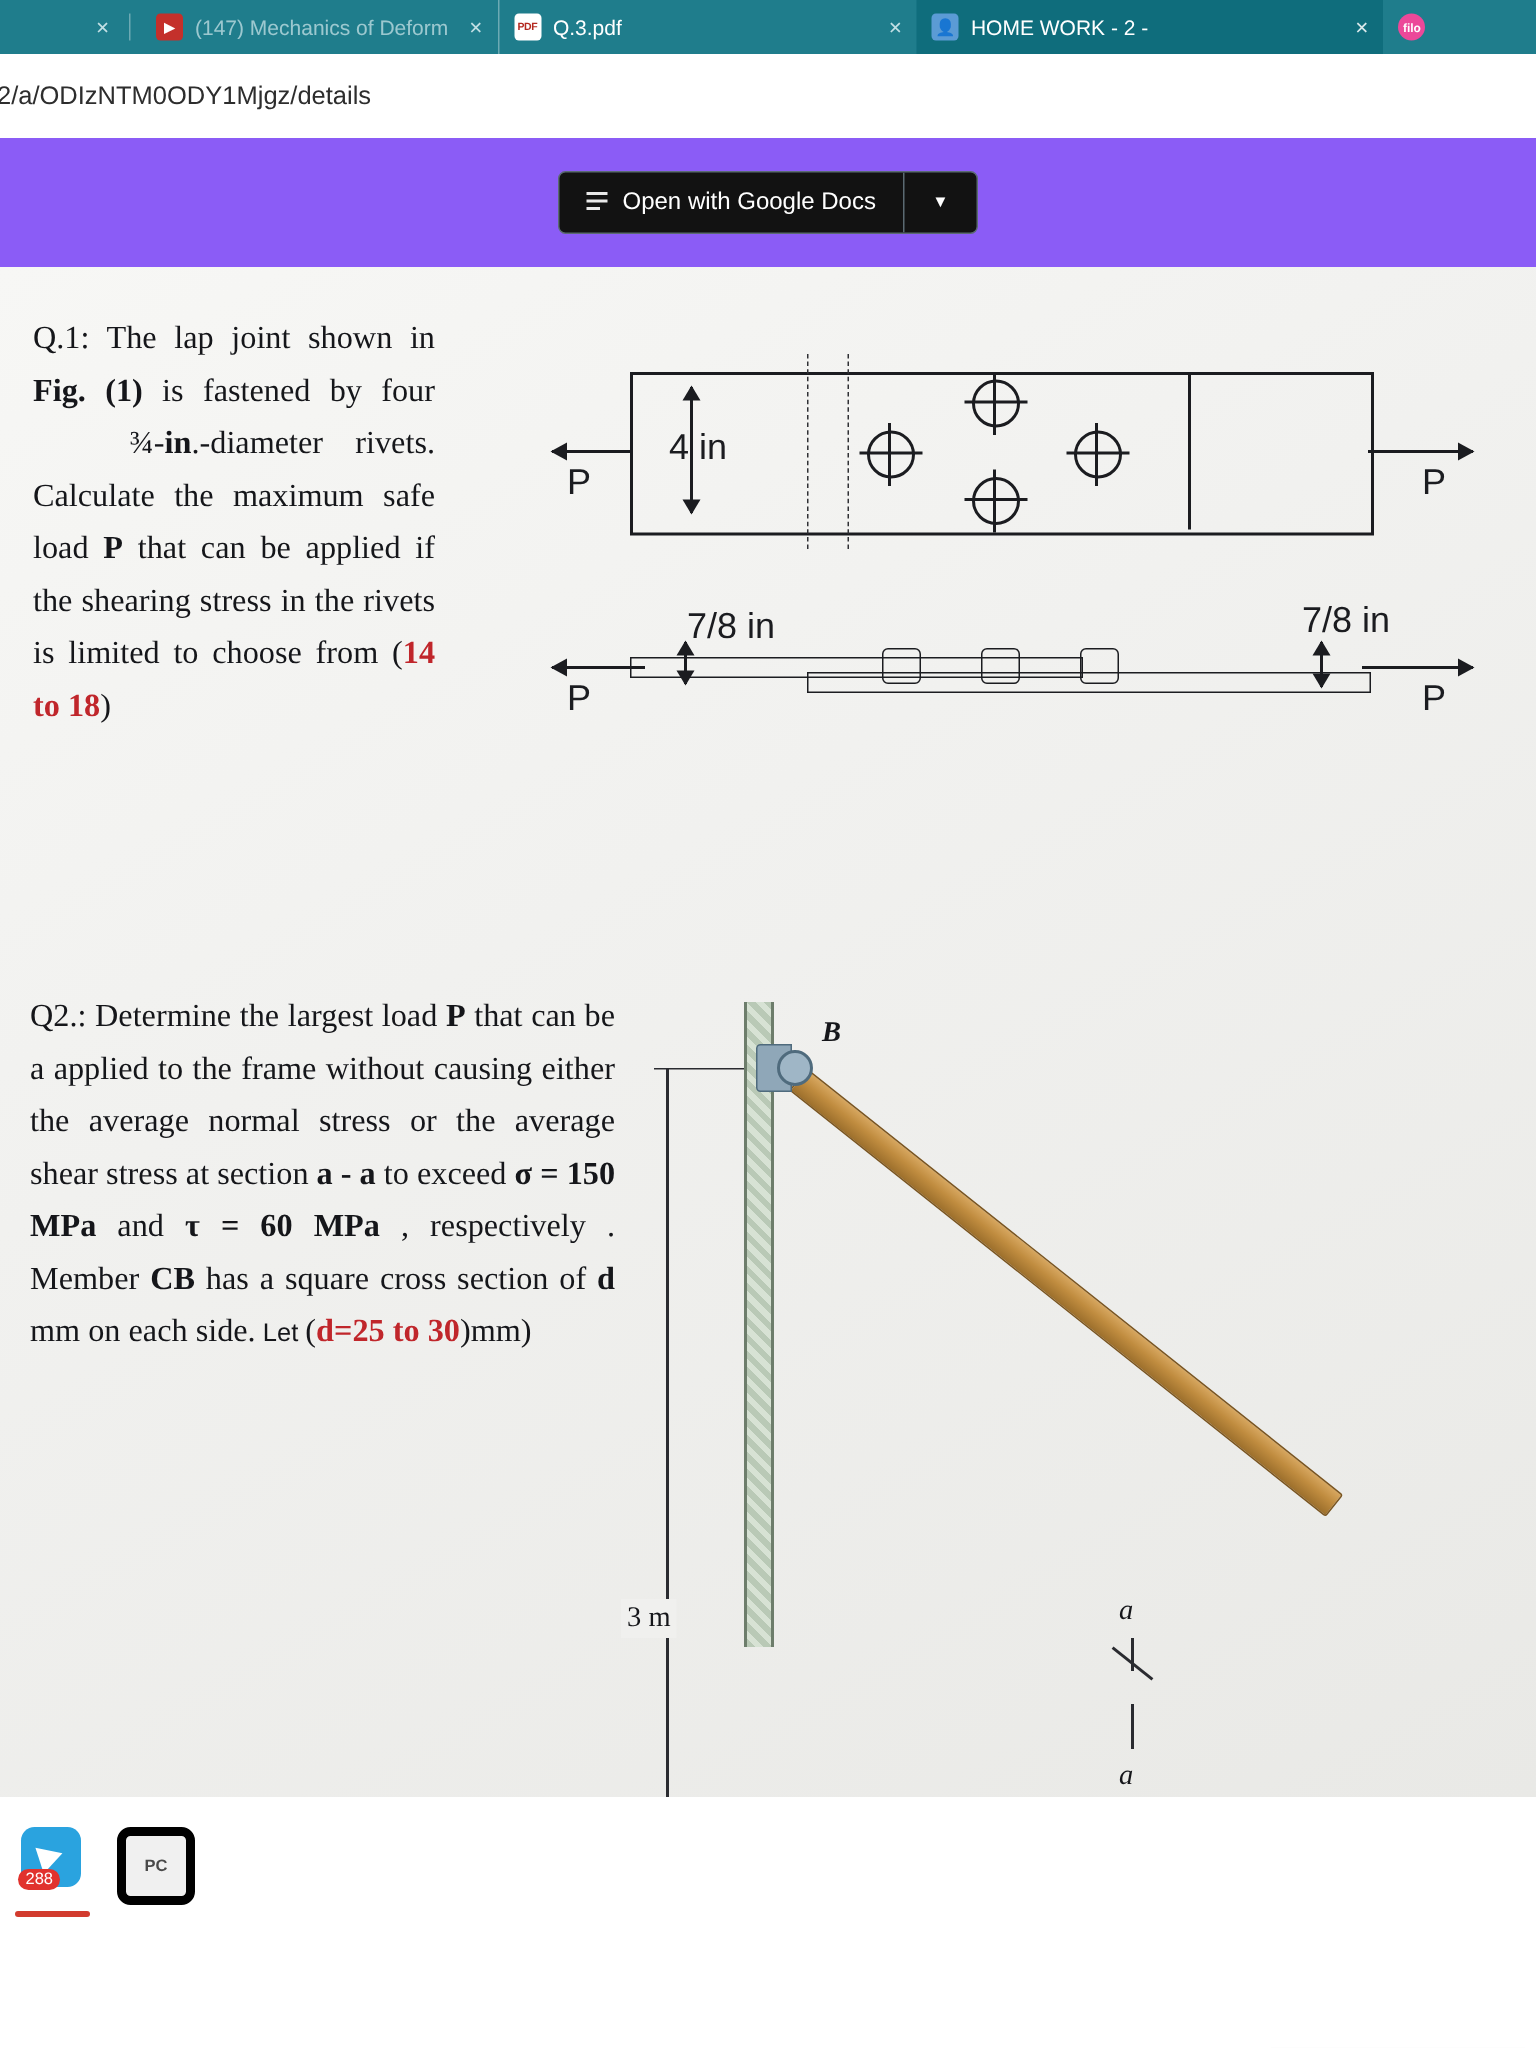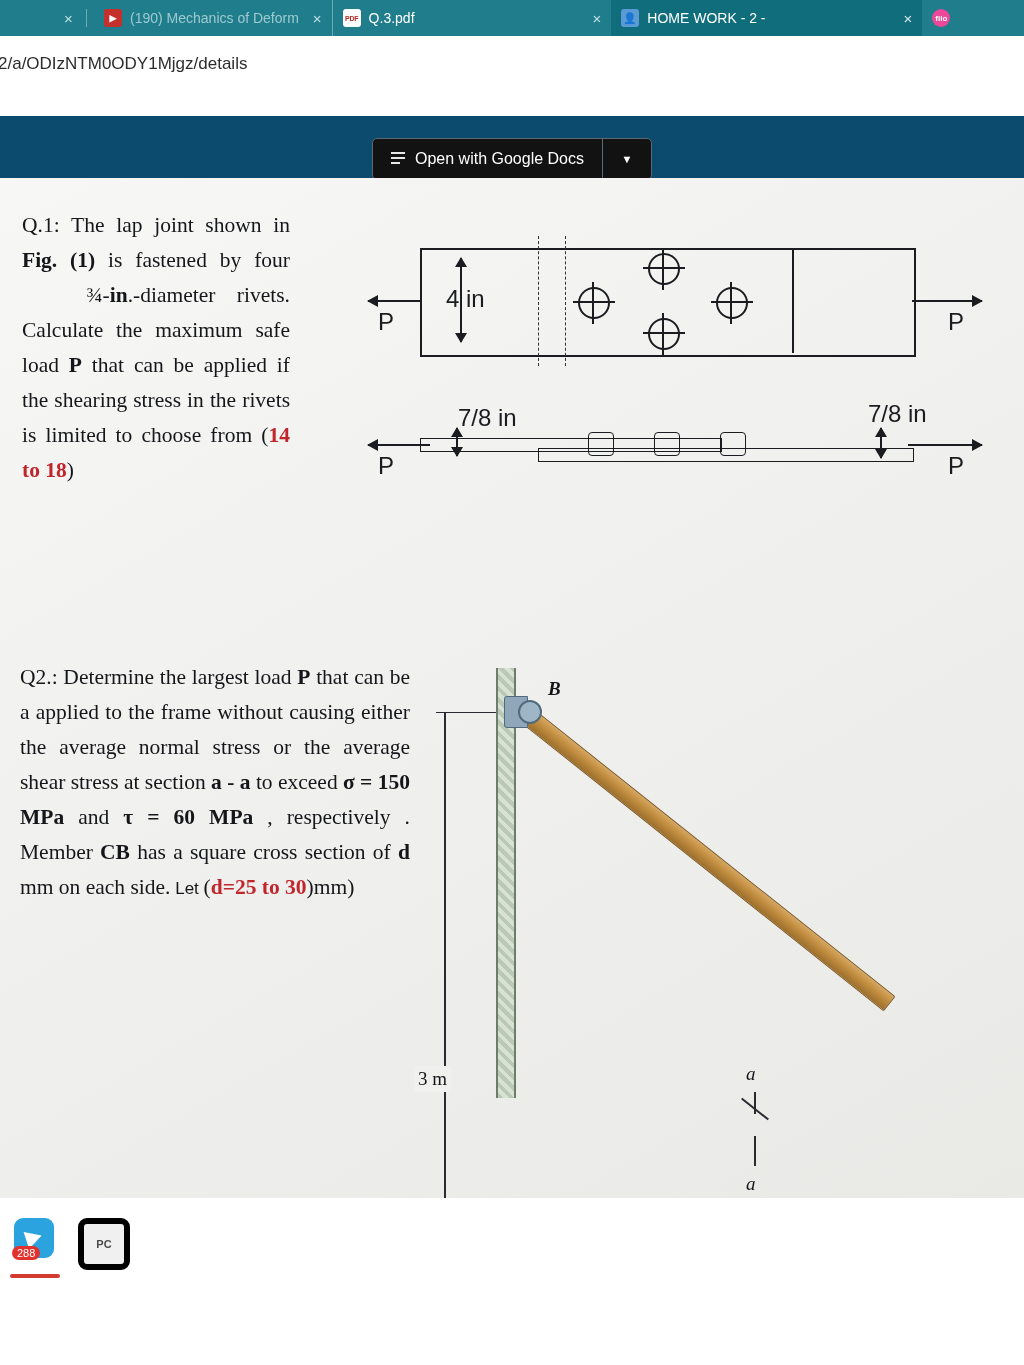--- a/index.html
+++ b/index.html
@@ -77,25 +77,24 @@
     color: #2d2d2d;
     padding-left: 0px;
     margin-left: -2px;
   }
 
   
   #viewer-toolbar {
     position: absolute;
     left: 0; top: 92px;
     width: 1024px; height: 86px;
-    background: #0c4a6e;
+    background: #8b5cf6;
     display: flex;
     align-items: center;
     justify-content: center;
-    margin-top: 24px;
   }
   #open-docs-group {
     display: flex;
     align-items: stretch;
     border: 1px solid #5b6a72;
     border-radius: 5px;
     height: 40px;
     background: #121212;
     overflow: hidden;
   }
@@ -430,21 +429,21 @@
   }
 </style>
 </head>
 <body>
 
 <div id="browser-tabstrip">
   <div class="tab" style="padding-left:58px;">
     <span class="tab-close" style="position:absolute;left:58px;">×</span>
     <span class="tab-sep" style="position:absolute;left:86px;top:0;bottom:0;"></span>
     <span class="tab-fav fav-yt" style="margin-left:46px;">▶</span>
-    <span style="opacity:.65;">(190) Mechanics of Deform</span>
+    <span style="opacity:.65;">(147) Mechanics of Deform</span>
     <span class="tab-close">×</span>
   </div>
 
   <div class="tab" style="border-left:1px solid rgba(255,255,255,.35);text-align:center;">
     <span class="tab-fav fav-pdf">PDF</span>
     <span style="color:#ffffff;">Q.3.pdf</span>
     <span class="tab-close" style="margin-left:170px;">×</span>
   </div>
 
   <div class="tab active">

